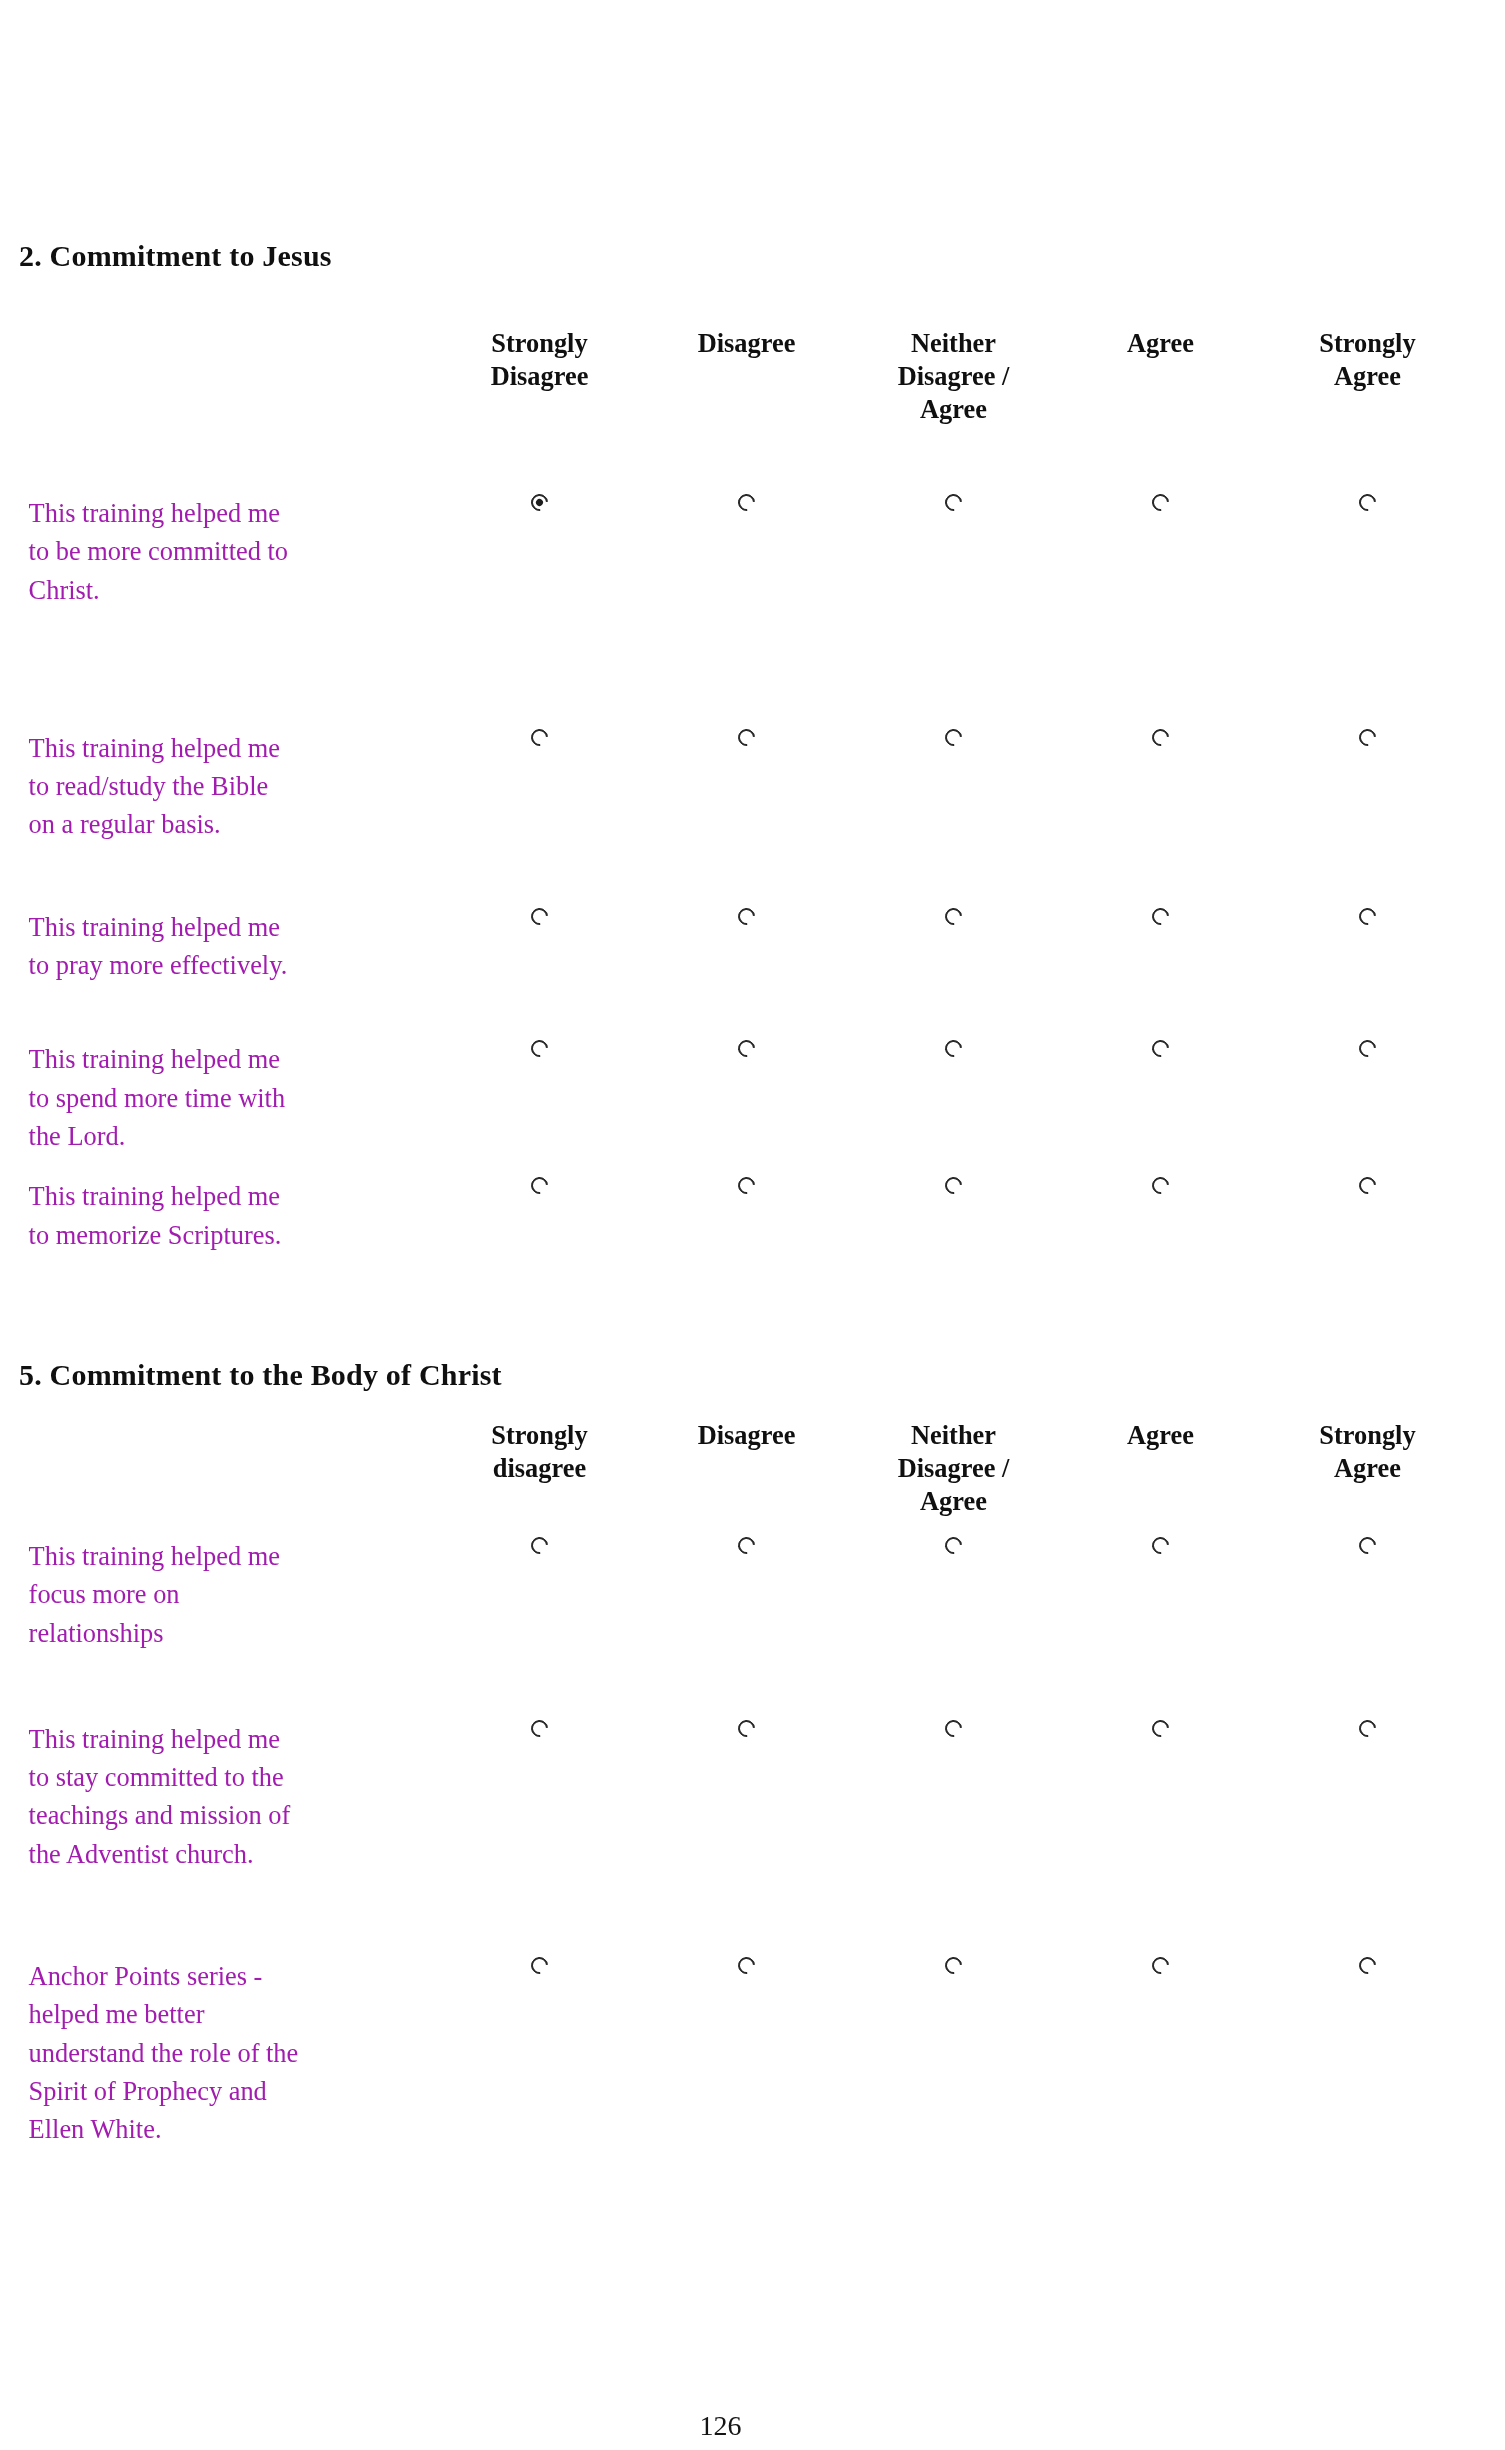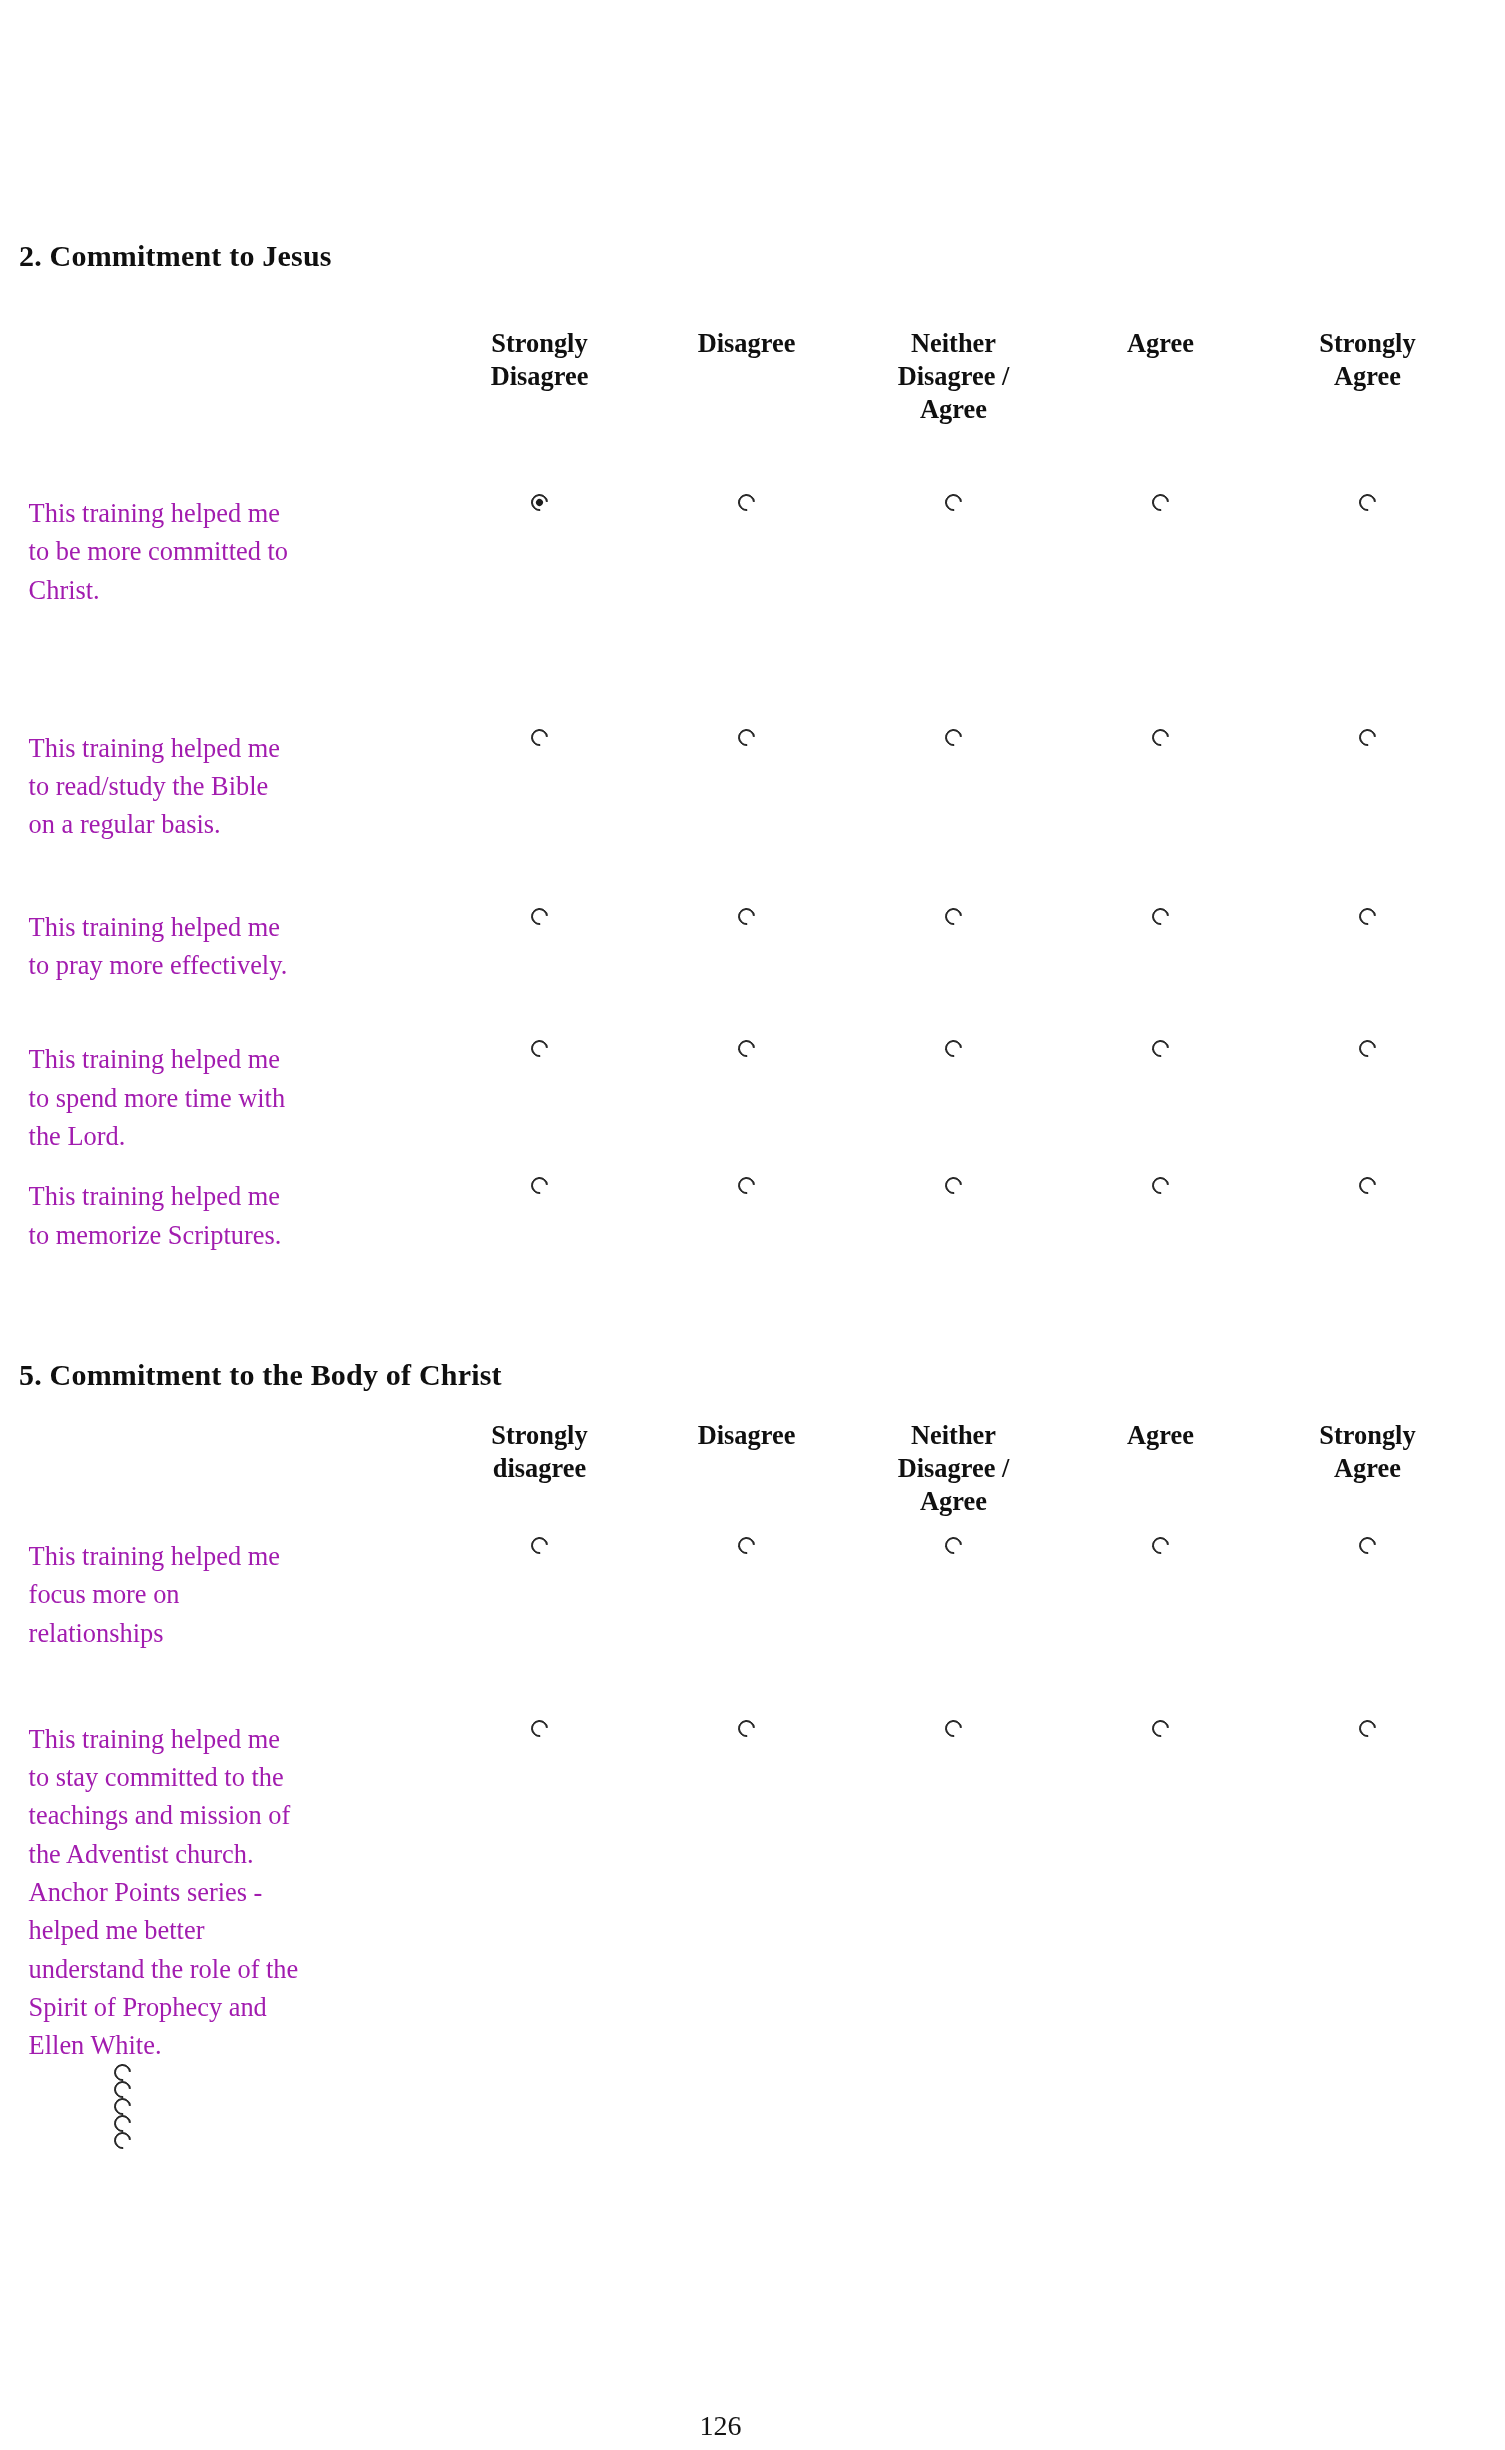--- a/index.html
+++ b/index.html
@@ -243,21 +243,21 @@
           <span class="radio"></span>
         </div>
       <div class="opt-col">
           <span class="radio"></span>
         </div>
       <div class="opt-col">
           <span class="radio"></span>
         </div>
     </div>
 
-    <div class="grid-row" style="flex-direction:column;">
+    <div class="grid-row" style="margin-top:84px;">
       <div class="label-col">Anchor Points series -
 helped me better
 understand the role of the
 Spirit of Prophecy and
 Ellen White.</div>
       <div class="opt-col">
           <span class="radio"></span>
         </div>
       <div class="opt-col">
           <span class="radio"></span>

